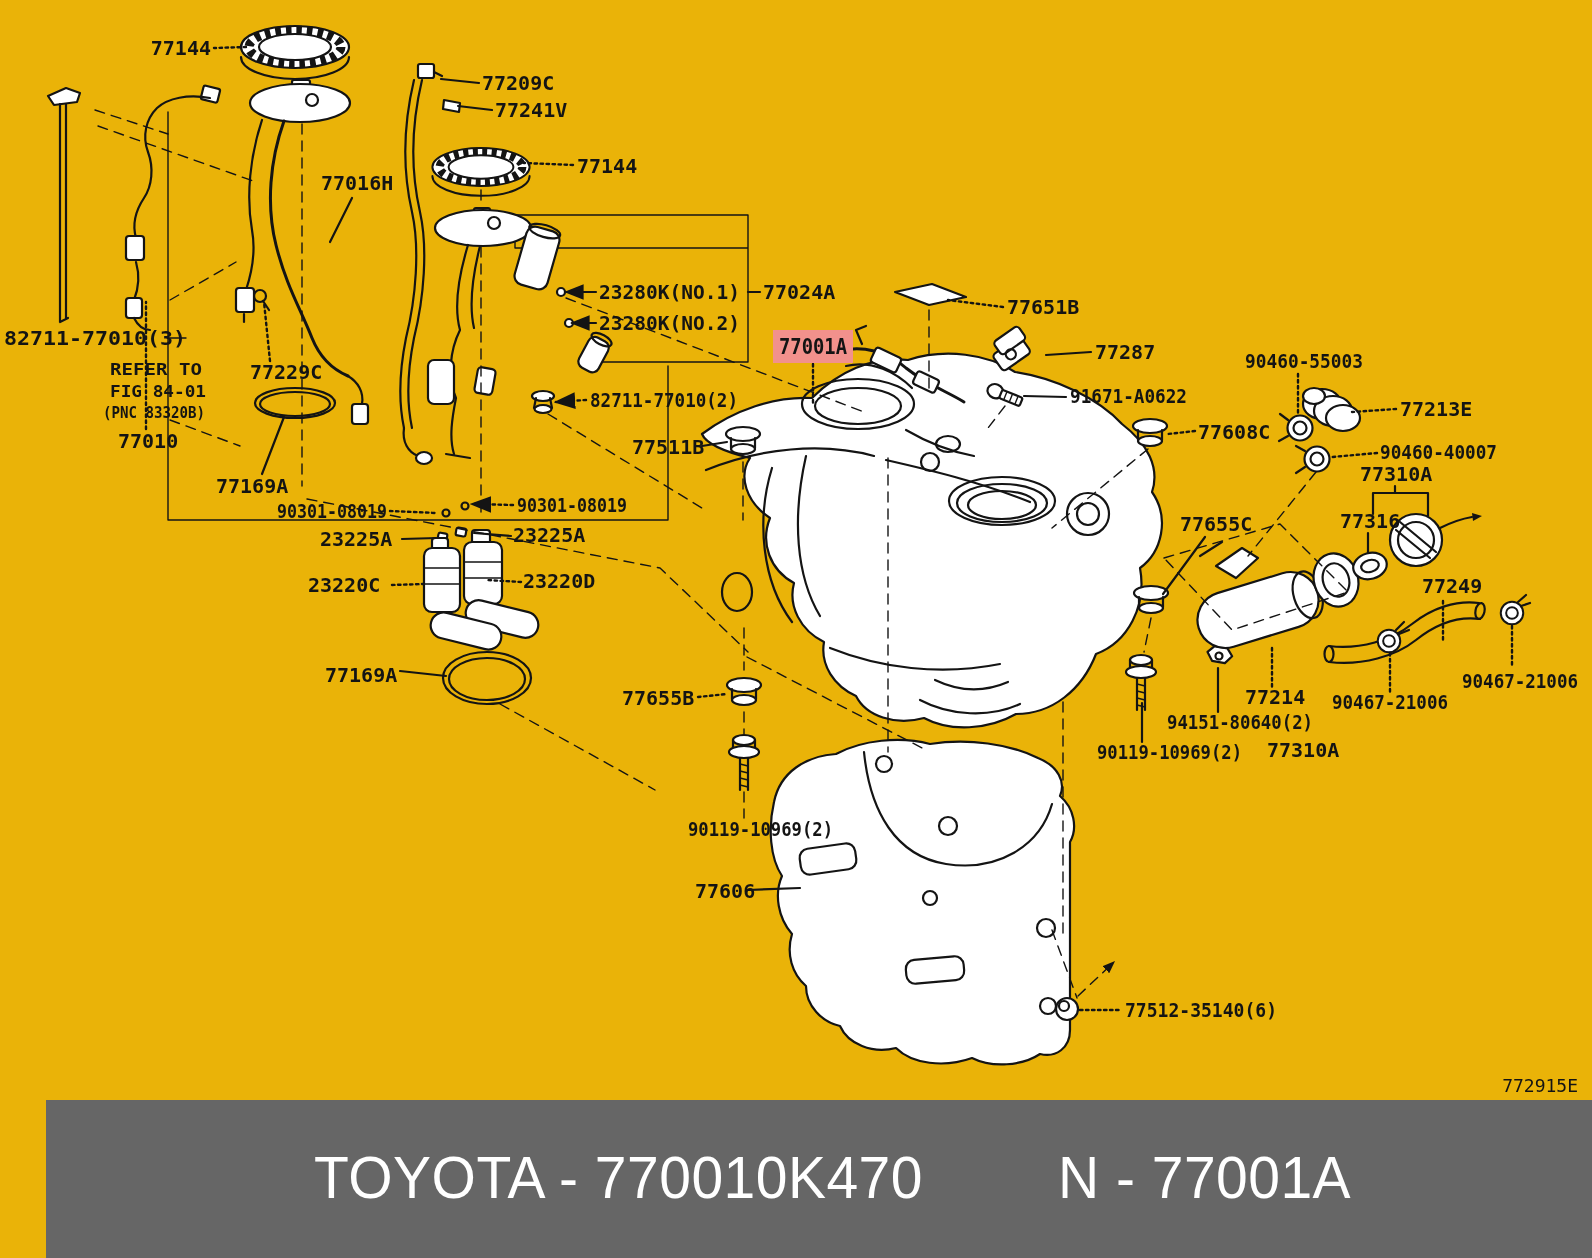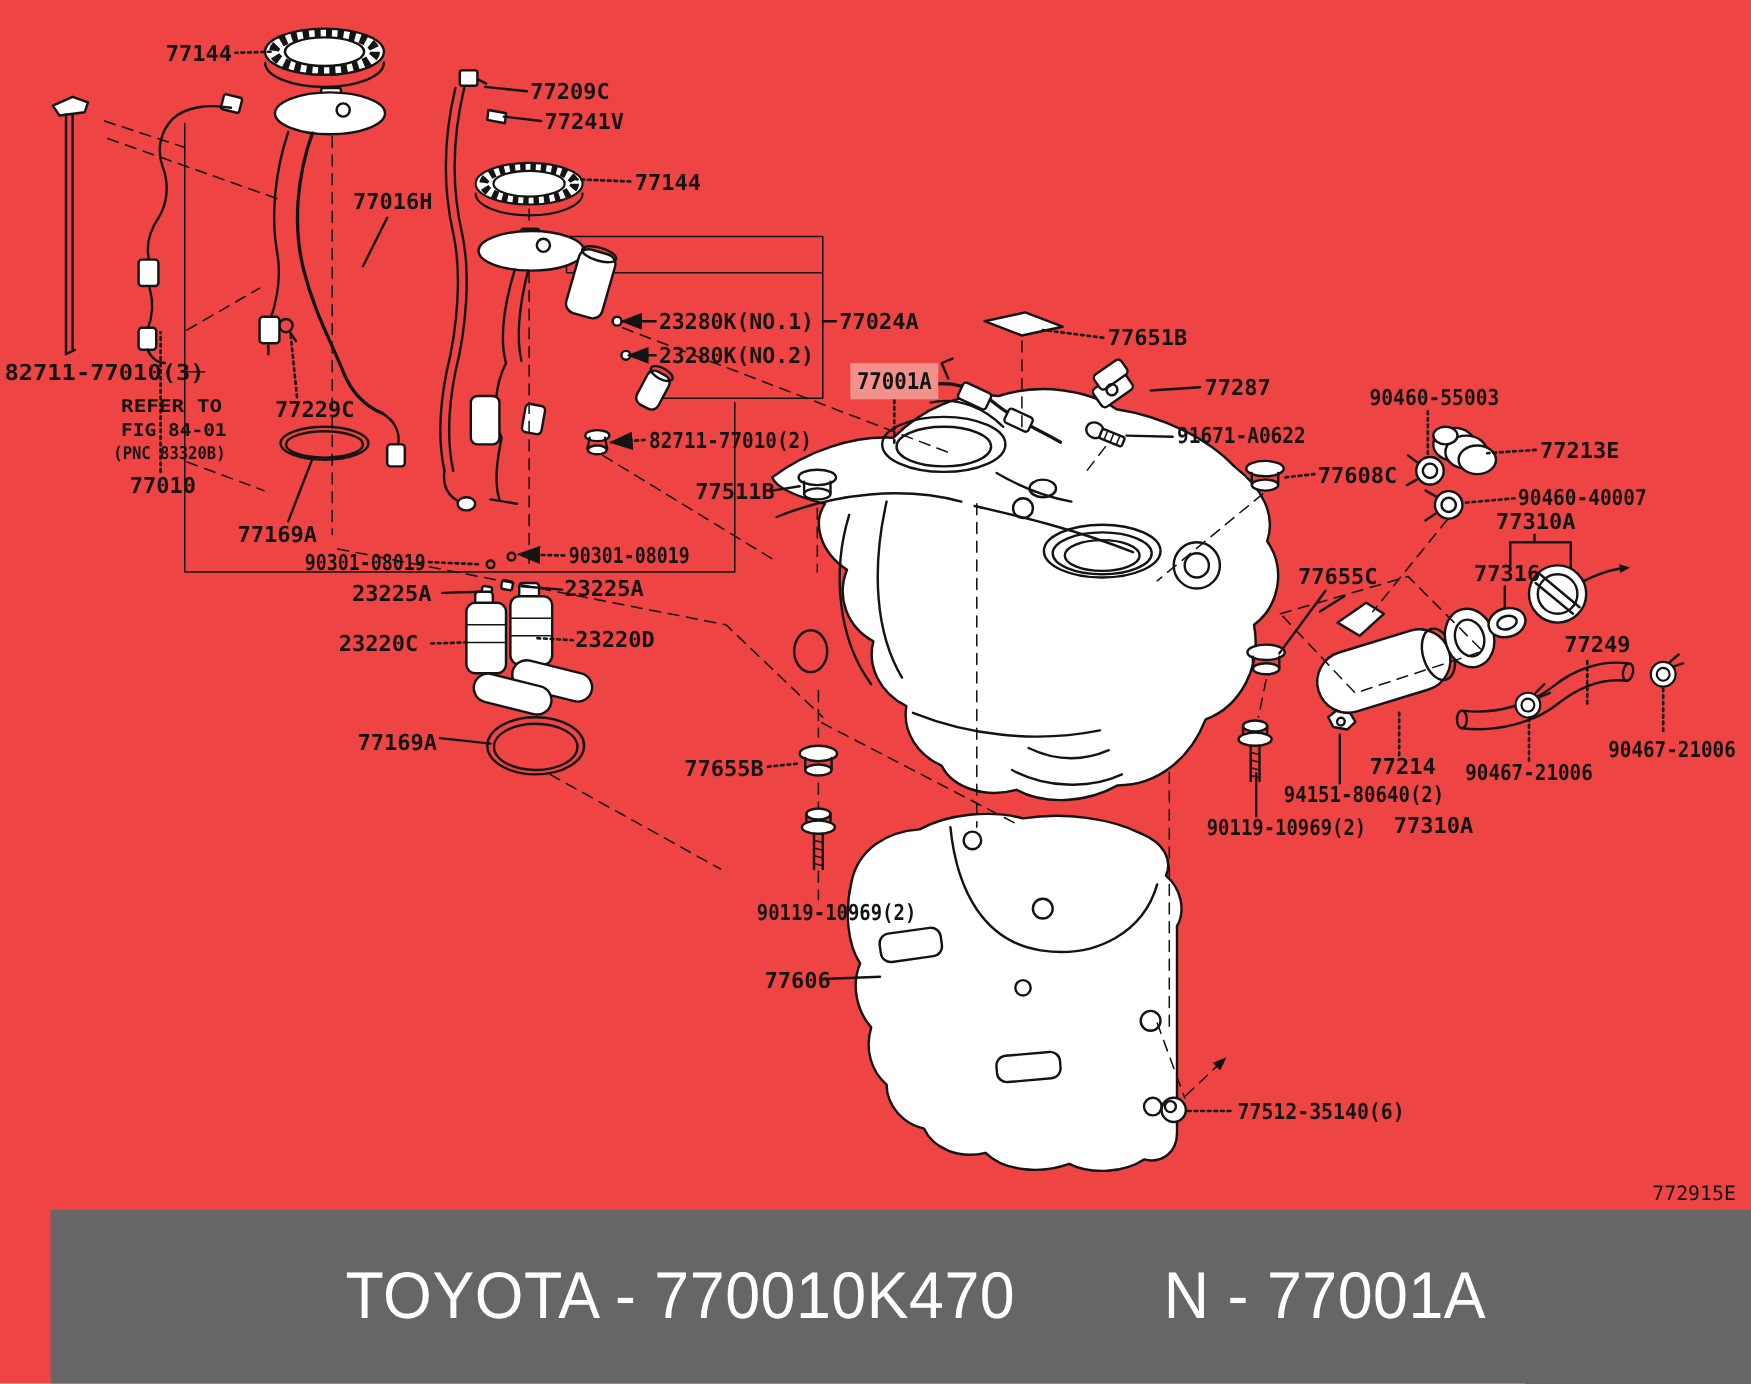--- a/index.html
+++ b/index.html
@@ -1,16 +1,16 @@
 <!DOCTYPE html>
 <html><head>
 <meta charset="utf-8">
 <style>
   html,body{margin:0;padding:0;background:#fff;}
-  #stage{position:relative;width:1592px;height:1258px;background:#ef4444;overflow:hidden;
+  #stage{position:relative;width:1592px;height:1258px;background:#eab308;overflow:hidden;
          font-family:"DejaVu Sans Mono",monospace;}
   svg text{font-family:"DejaVu Sans Mono",monospace;font-weight:700;font-size:20px;fill:#141414;}
   svg text.note{font-size:16px;}
   svg text.code{font-weight:400;font-size:18px;}
   svg text.hl{font-size:21px;}
   .s{fill:none;stroke:#141414;stroke-width:2.2;stroke-linecap:round;stroke-linejoin:round;}
   .sf{fill:#ffffff;stroke:#141414;stroke-width:2.2;stroke-linecap:round;stroke-linejoin:round;}
   .s3{stroke-width:3;}
   .thin{stroke-width:1.4;}
   .dot{stroke-dasharray:2.5 3.5;stroke-width:2.4;}

